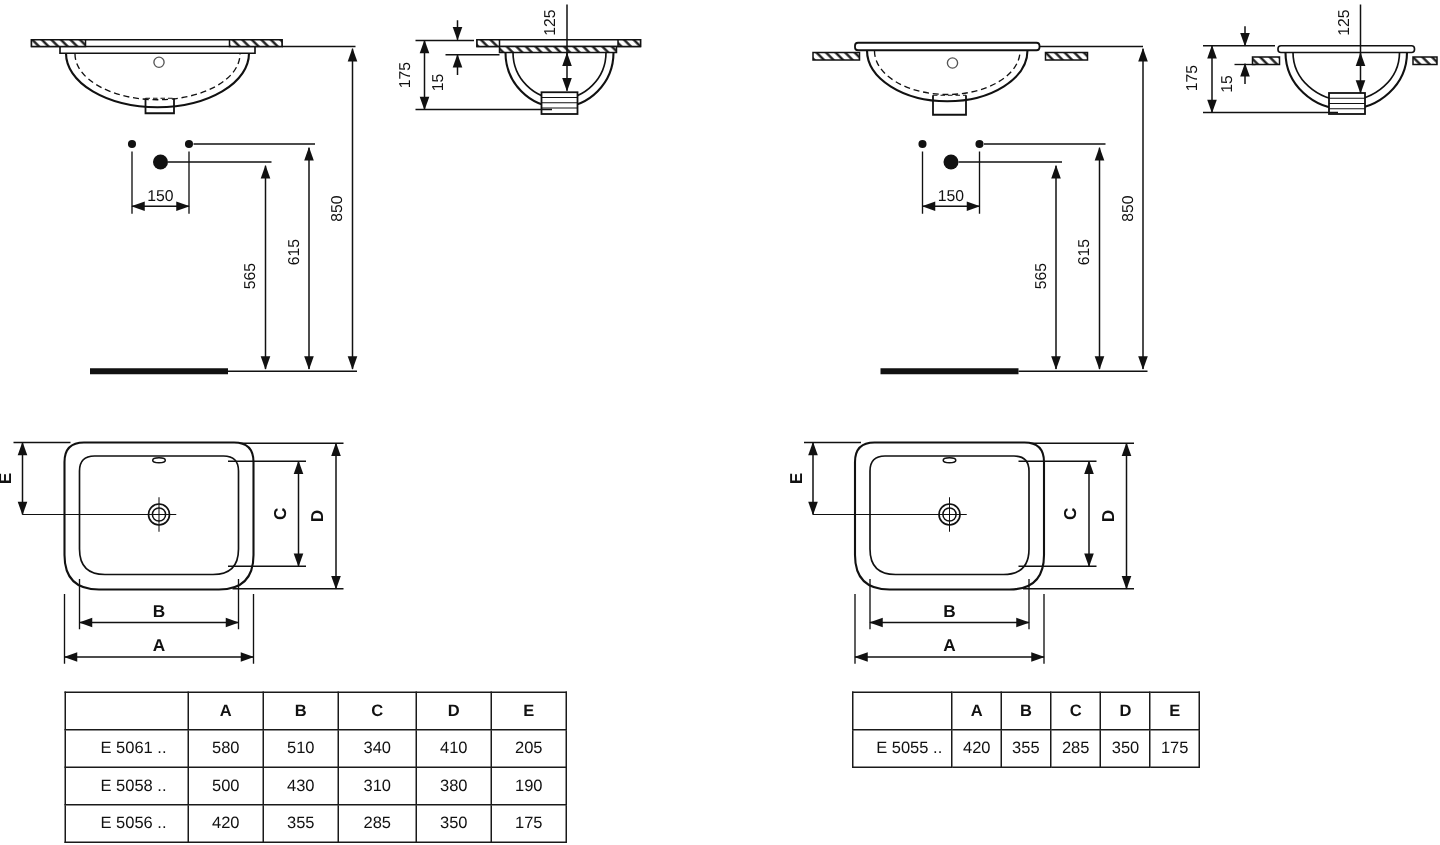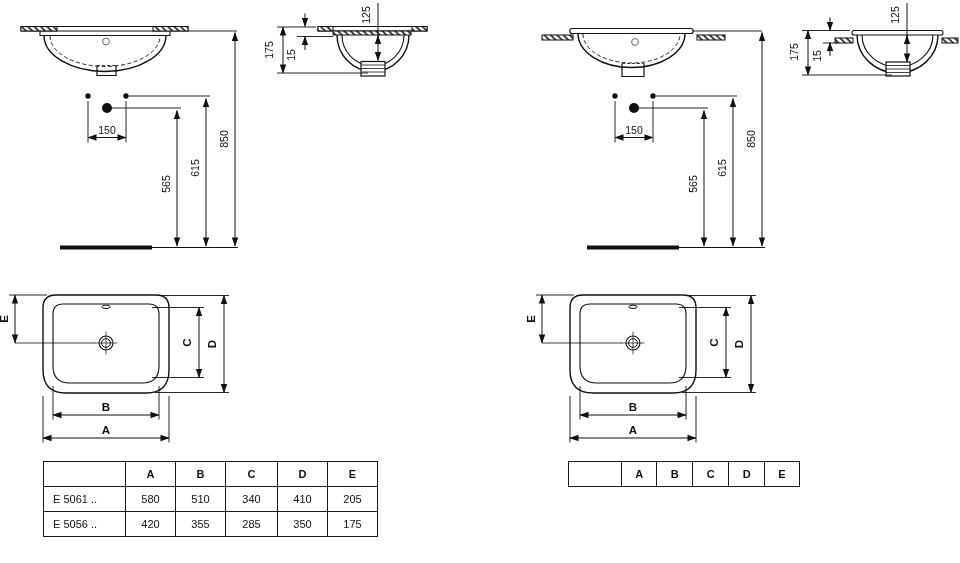--- a/index.html
+++ b/index.html
@@ -5,21 +5,21 @@
   html,body{margin:0;padding:0;background:#fff;}
   body{width:960px;height:563px;position:relative;font-family:"Liberation Sans",sans-serif;}
   #stage{position:absolute;top:0;left:0;width:800px;height:563px;}
   svg text{fill:#111;}
   .dimtxt{font-size:10.5px;}
   .plantxt{font-size:11.5px;font-weight:bold;}
   .spec-table{position:absolute;top:461px;border-collapse:collapse;table-layout:fixed;background:#fff;}
   .spec-table th,.spec-table td{border:1px solid #1a1a1a;height:24px;text-align:center;
       font-size:11px;color:#111;padding:0;overflow:hidden;white-space:nowrap;}
   .spec-table th{font-weight:bold;}
-  .spec-table td.model{text-align:left;padding-left:9px;}
+  .spec-table td.model{text-align:center;padding-left:9px;}
 </style>
 </head>
 <body>
 
 <div id="stage">
 <svg width="960" height="460" viewBox="0 0 960 460">
   <defs>
     <marker id="arr" markerWidth="10" markerHeight="8" refX="9.5" refY="4" orient="auto-start-reverse" markerUnits="userSpaceOnUse">
       <path d="M10,4 L1,0.8 L1,7.2 Z" fill="#111"></path>
     </marker>
@@ -225,20 +225,28 @@
   <tbody>
     <tr>
       <td class="model">E 5061 ..</td>
       <td>580</td>
       <td>510</td>
       <td>340</td>
       <td>410</td>
       <td>205</td>
     </tr>
     <tr>
+      <td class="model">E 5058 ..</td>
+      <td>500</td>
+      <td>430</td>
+      <td>310</td>
+      <td>380</td>
+      <td>190</td>
+    </tr>
+    <tr>
       <td class="model">E 5056 ..</td>
       <td>420</td>
       <td>355</td>
       <td>285</td>
       <td>350</td>
       <td>175</td>
     </tr>
   </tbody>
 </table>
 
@@ -256,15 +264,23 @@
     <tr>
       <th></th>
       <th>A</th>
       <th>B</th>
       <th>C</th>
       <th>D</th>
       <th>E</th>
     </tr>
   </thead>
   <tbody>
+    <tr>
+      <td class="model">E 5055 ..</td>
+      <td>420</td>
+      <td>355</td>
+      <td>285</td>
+      <td>350</td>
+      <td>175</td>
+    </tr>
   </tbody>
 </table>
 </div>
 
 </body></html>

